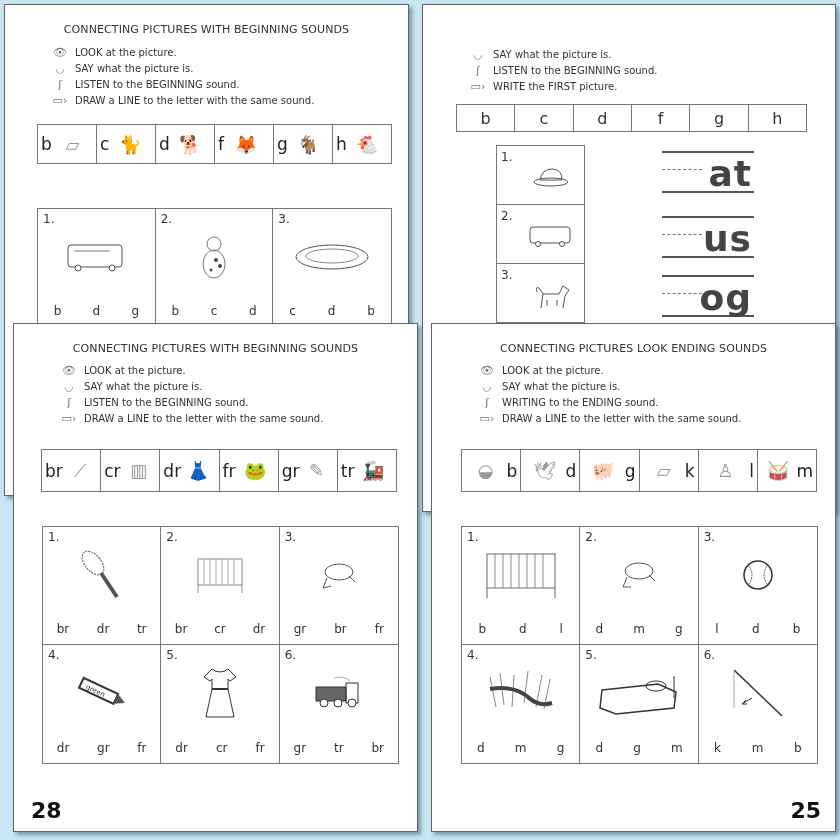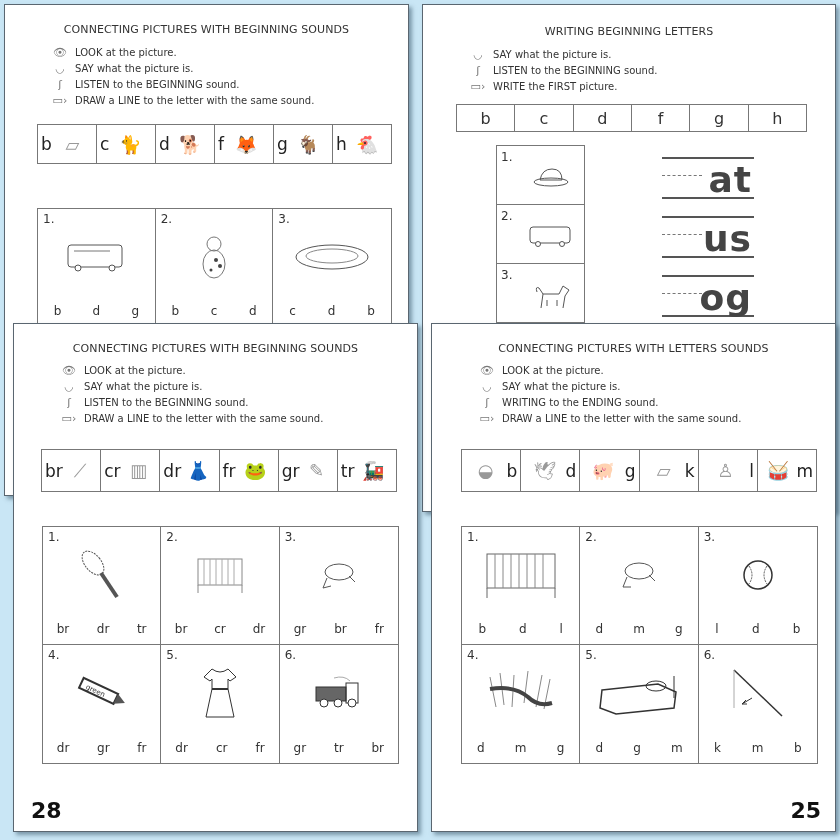--- a/index.html
+++ b/index.html
@@ -130,21 +130,20 @@
       <div class="opts">
           <span>c</span>
           <span>d</span>
           <span>b</span>
         </div>
     </div>
   </div>
 </div>
 
 <div class="page" id="p2">
-  <div class="title" style="top:20px;">WRITING BEGINNING LETTERS</div>
   <div class="instr" style="left:40px;top:42px;">
     <div class="row">
         <span class="ic">◡</span>
         <span>SAY what the picture is.</span>
       </div>
     <div class="row">
         <span class="ic">ʃ</span>
         <span>LISTEN to the BEGINNING sound.</span>
       </div>
     <div class="row">
@@ -183,21 +182,21 @@
     <div class="wcell">
         <span class="num">3.</span>
         <div class="img">
           <svg width="40" height="34">
             <path d="M6 14 Q4 8 8 10 L12 16 L28 16 L32 8 L38 12 L34 18 L32 30 M12 16 L10 30 M16 28 L16 22 M26 28 L26 22" fill="none" stroke="#555"></path>
           </svg>
         </div>
       </div>
     <div class="wcell" style="height:6px;"></div>
   </div>
-  <div class="wline" style="top:147px;">
+  <div class="wline" style="top:141px;">
       <div class="top"></div>
       <div class="mid"></div>
       <div class="base"></div>
       <span class="word">at</span>
     </div>
   <div class="wline" style="top:206px;">
       <div class="top"></div>
       <div class="mid"></div>
       <div class="base"></div>
       <span class="word">us</span>
@@ -355,21 +354,21 @@
           <span>gr</span>
           <span>tr</span>
           <span>br</span>
         </div>
       </div>
   </div>
   <div class="pgnum" style="left:17px;bottom:8px;">28</div>
 </div>
 
 <div class="page" id="p4">
-  <div class="title" style="top:18px;">CONNECTING PICTURES WITH LETTERS SOUNDS</div>
+  <div class="title" style="top:18px;">CONNECTING PICTURES LOOK ENDING SOUNDS</div>
   <div class="instr" style="left:40px;top:39px;">
     <div class="row">
         <span class="ic">👁</span>
         <span>LOOK at the picture.</span>
       </div>
     <div class="row">
         <span class="ic">◡</span>
         <span>SAY what the picture is.</span>
       </div>
     <div class="row">

